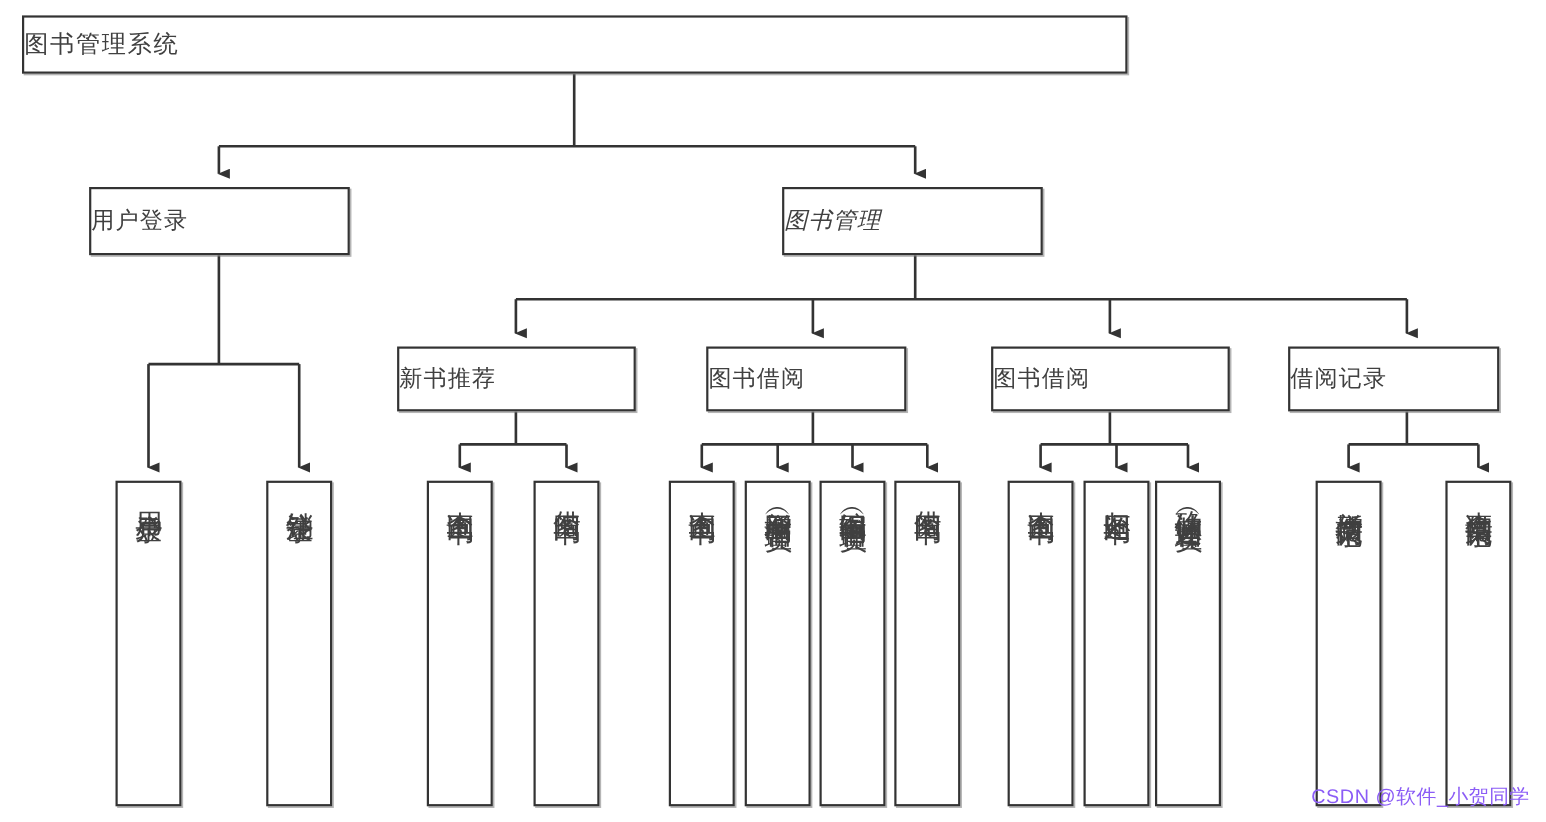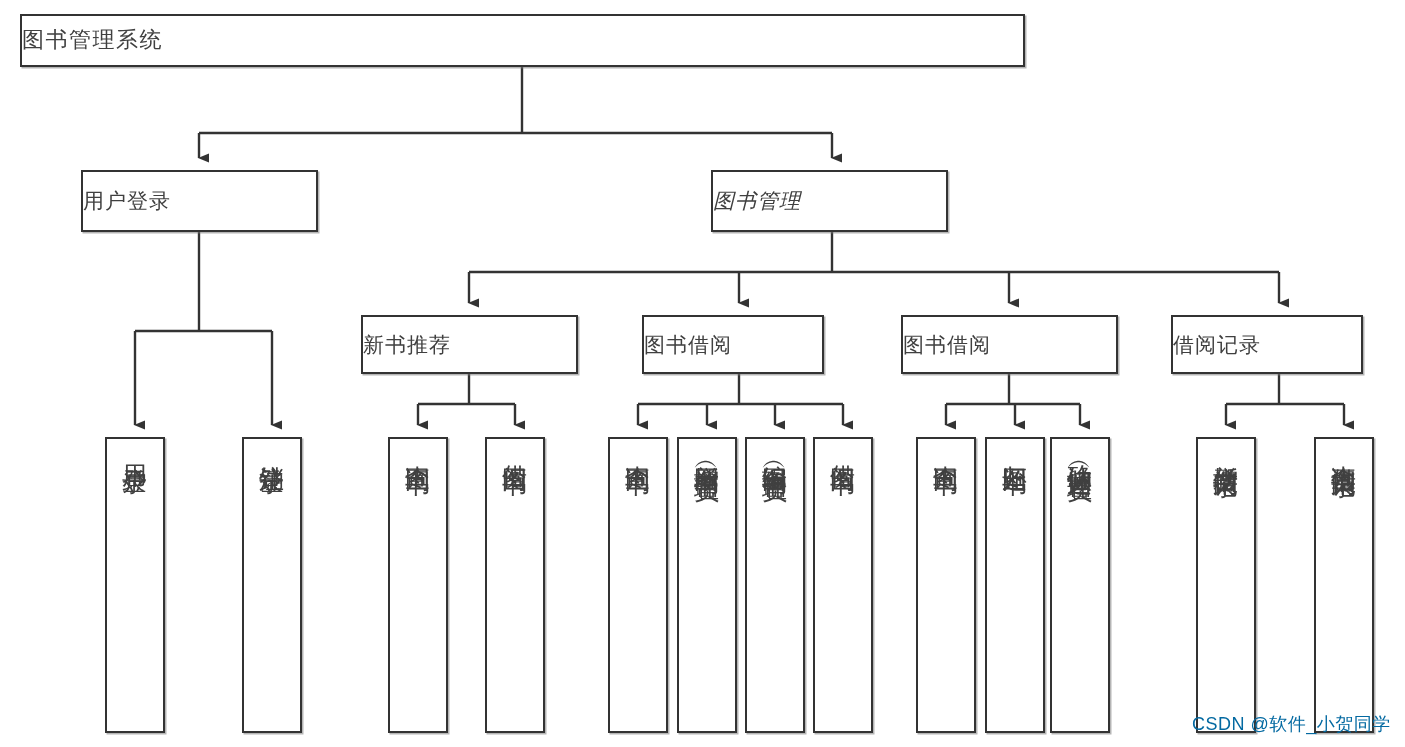--- a/index.html
+++ b/index.html
@@ -40,21 +40,21 @@
     font-size:25px;
     line-height:1.04;
     letter-spacing:2px;
     white-space:normal;
     margin:0 auto;
   }
   .watermark{
     position:absolute;
     left:1192px;top:712px;
     font-size:18px;
-    color:#0369a1;
+    color:#8b5cf6;
     letter-spacing:.5px;
     white-space:nowrap;
     user-select:none;
   }
 </style>
 </head>
 <body>
 
 <div id="canvas">
 

